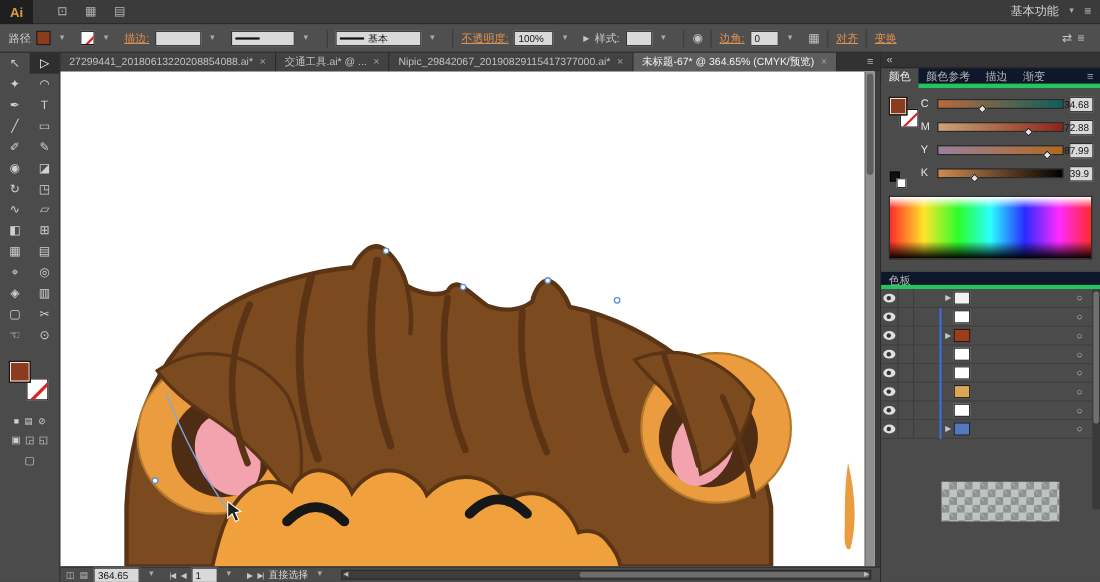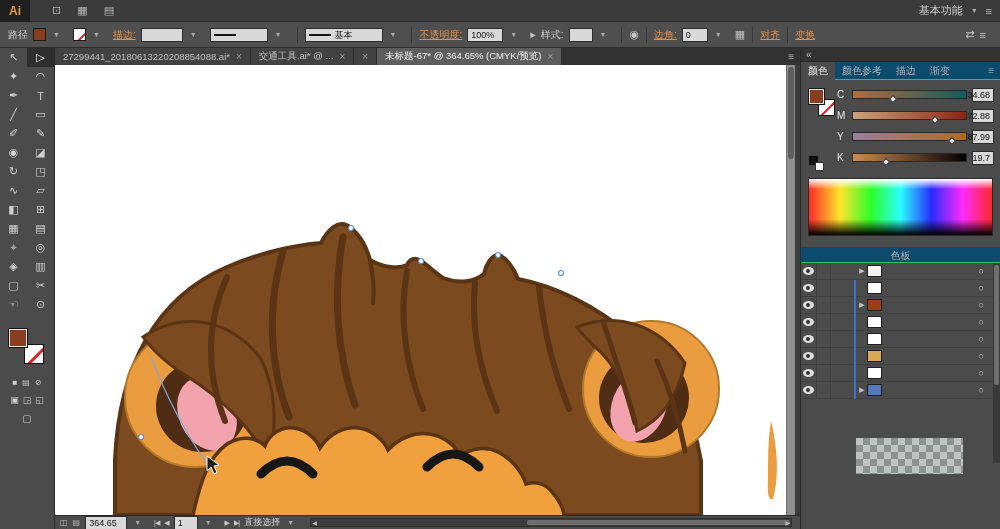--- a/index.html
+++ b/index.html
@@ -78,22 +78,22 @@
   .nav-glyph { font-size:7px; color:#c8c8c8; letter-spacing:-1px; }
   .hscroll { flex:1; height:9px; background:#3d3d3d; border:1px solid #2c2c2c;
     position:relative; margin:0 3px; }
   .hthumb { position:absolute; left:45%; right:1px; top:1px; bottom:1px; background:#6e6e6e; border-radius:2px; }
   .hs-arrow { position:absolute; top:0; font-size:6px; color:#bbb; line-height:8px; }
   
   .rightpanel { position:absolute; right:0; top:48px; width:200px; bottom:0;
     background:#4b4b4b; border-left:1px solid #2a2a2a; }
   .collapse-row { height:14px; background:#333; border-bottom:1px solid #262626;
     font-size:10px; color:#bdbdbd; padding:0 5px; display:flex; align-items:center; }
-  .panel-tabs { height:18px; background:#0c4a6e; display:flex; align-items:center;
-    border-bottom:1px solid #22c55e; }
+  .panel-tabs { height:18px; background:#0f172a; display:flex; align-items:flex-start;
+    border-bottom:4px solid #22c55e; }
   .panel-tab { padding:0 7px; font-size:10px; line-height:18px; color:#b5b5b5; }
   .panel-tab.active { background:#4b4b4b; color:#efefef; }
   .panel-menu { margin-left:auto; padding:0 6px; color:#9a9a9a; font-size:10px; line-height:18px; }
   .cp-body { position:relative; height:167px; background:#4b4b4b; }
   .fx-fill { position:absolute; left:7px; top:8px; width:17px; height:17px;
     border:1px solid #141414; box-shadow:inset 0 0 0 1px #e6e6e6; z-index:2; }
   .fx-stroke { position:absolute; left:17px; top:19px; width:17px; height:17px;
     border:1px solid #141414; background:#fff; overflow:hidden; z-index:1; }
   .fx-stroke::after { content:""; position:absolute; left:-4px; top:7px; width:28px; height:2px;
     background:#d22; transform:rotate(-45deg); }
@@ -198,20 +198,21 @@
     <div id="doc-tabs" style="display:flex;">
         <div class="doc-tab">
           <span>27299441_20180613220208854088.ai*</span>
           <span class="tab-close">×</span>
         </div>
         <div class="doc-tab">
           <span>交通工具.ai* @ ...</span>
           <span class="tab-close">×</span>
         </div>
         <div class="doc-tab">
+          <span>Nipic_29842067_20190829115417377000.ai*</span>
           <span class="tab-close">×</span>
         </div>
         <div class="doc-tab active">
           <span>未标题-67* @ 364.65% (CMYK/预览)</span>
           <span class="tab-close">×</span>
         </div>
       </div>
     <div class="spacer"></div>
     <span class="tab-overflow">≡</span>
   </div>
@@ -400,21 +401,21 @@
             <div class="ch-track" style="background: linear-gradient(to right, rgb(154, 127, 158), rgb(176, 106, 30));">
               <span class="ch-handle" style="left: 88%;"></span>
             </div>
             <span class="field ch-value">87.99</span>
           </div>
           <div class="ch-row">
             <span class="ch-letter">K</span>
             <div class="ch-track" style="background: linear-gradient(to right, rgb(208, 138, 78), rgb(0, 0, 0));">
               <span class="ch-handle" style="left: 29%;"></span>
             </div>
-            <span class="field ch-value">19.7</span>
+            <span class="field ch-value">39.9</span>
           </div>
         </div>
       <div class="spectrum"></div>
     </div>
     <div class="panel-tabs" style="height:16px;flex-direction:column;" id="p2-tabs">
         <span class="panel-tab">色板</span>
         <span class="panel-tab">画笔</span>
         <span class="panel-tab active">图层</span>
         <span class="panel-tab">路径查找器</span>
         <span class="panel-menu">≡</span>

